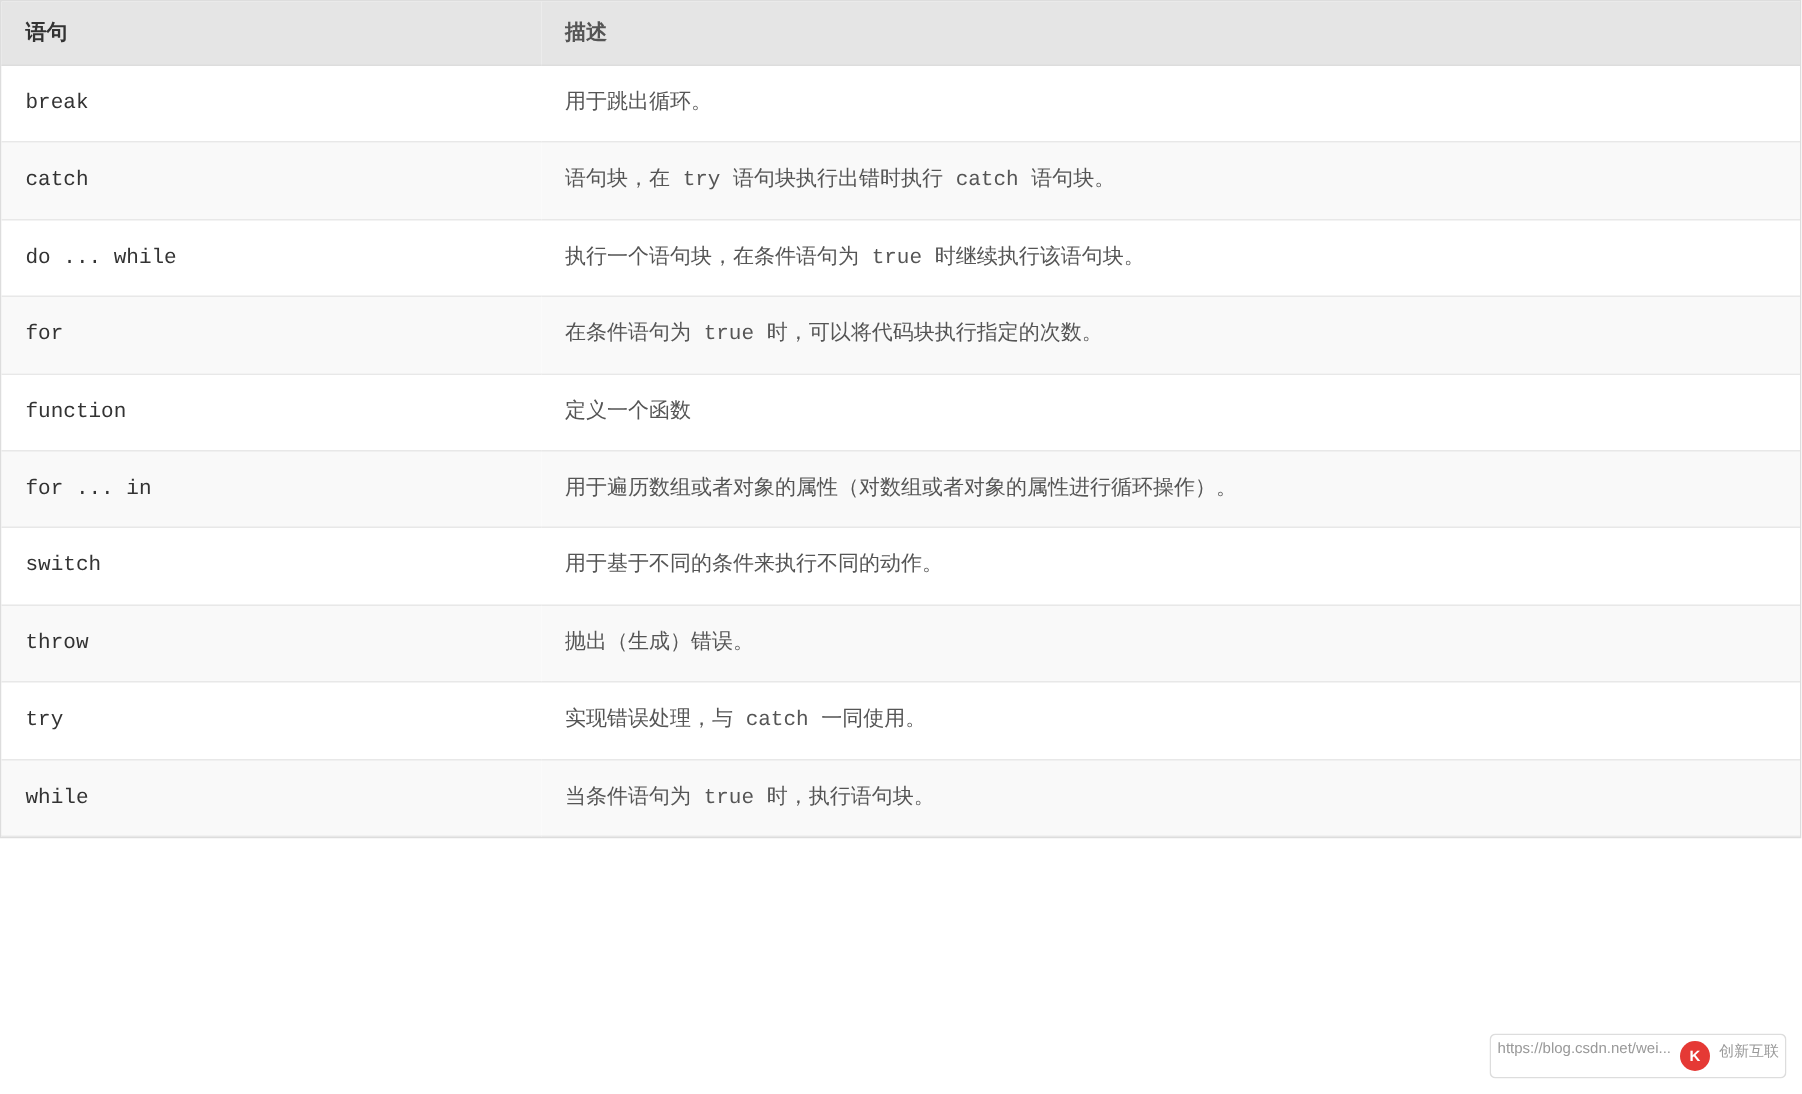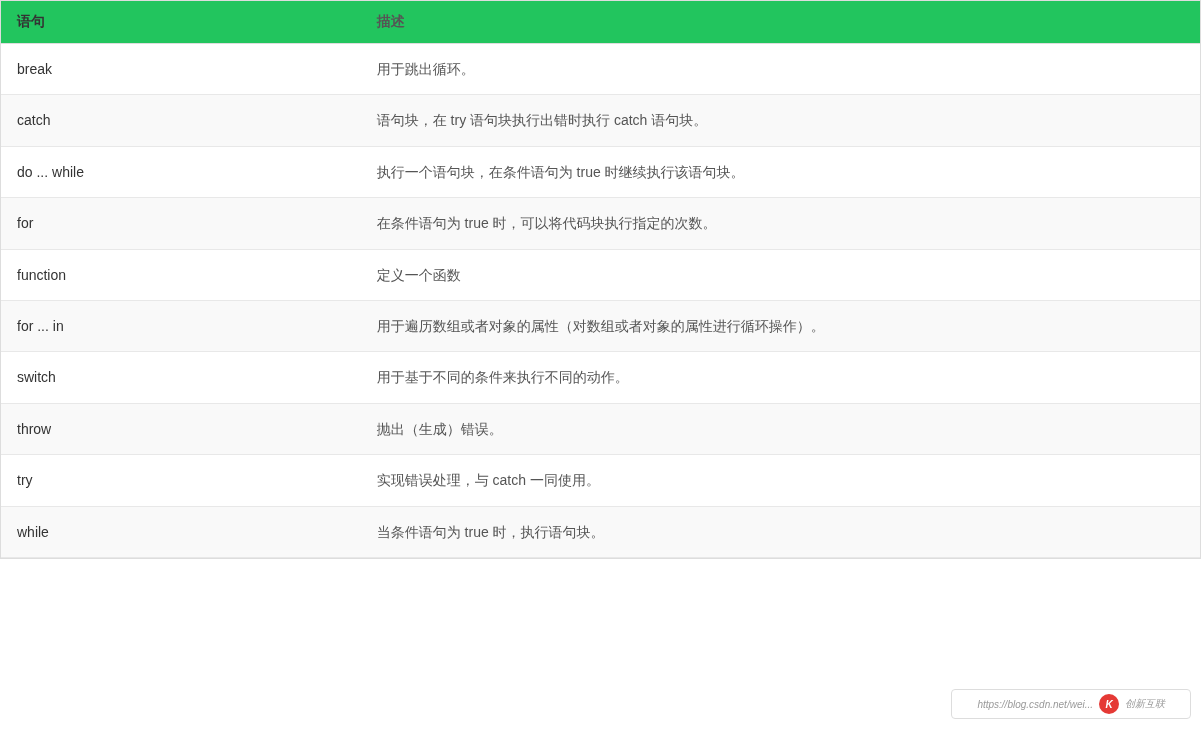--- a/index.html
+++ b/index.html
@@ -20,37 +20,38 @@
       border: 1px solid #ddd;
       border-collapse: collapse;
     }
 
     table {
       width: 100%;
       border-collapse: collapse;
     }
 
     thead tr {
-      background-color: #22c55e;
+      background-color: #e5e5e5;
     }
 
     th {
       padding: 12px 16px;
       text-align: left;
       font-weight: bold;
       font-size: 15px;
       border-bottom: 1px solid #ddd;
       color: #222;
     }
 
     td {
       padding: 14px 16px;
       border-bottom: 1px solid #e8e8e8;
       vertical-align: middle;
       line-height: 1.6;
+      font-family: Liberation Mono, monospace;
     }
 
     tbody tr:nth-child(odd) {
       background-color: #fff;
     }
 
     tbody tr:nth-child(even) {
       background-color: #f9f9f9;
     }
 
@@ -64,29 +65,27 @@
       width: 70%;
       color: #555;
       font-size: 14px;
     }
 
     .watermark {
       position: fixed;
       bottom: 10px;
       right: 10px;
       display: flex;
-      align-items: center;
       gap: 6px;
       background: rgba(255,255,255,0.9);
       border: 1px solid #ddd;
       border-radius: 4px;
-      padding: 4px 25px;
+      padding: 4px 4px;
       font-size: 11px;
       color: #666;
-      font-style: italic;
     }
 
     .watermark-logo {
       width: 20px;
       height: 20px;
       background: #e53935;
       border-radius: 50%;
       display: flex;
       align-items: center;
       justify-content: center;

